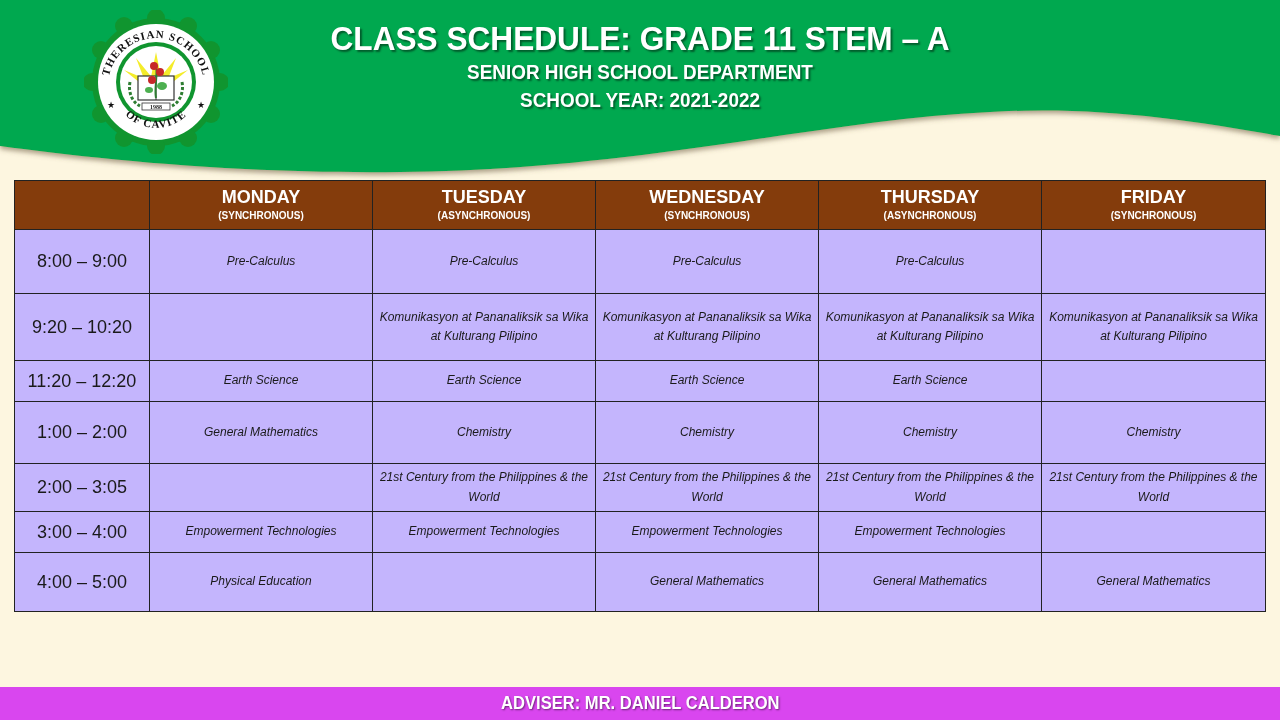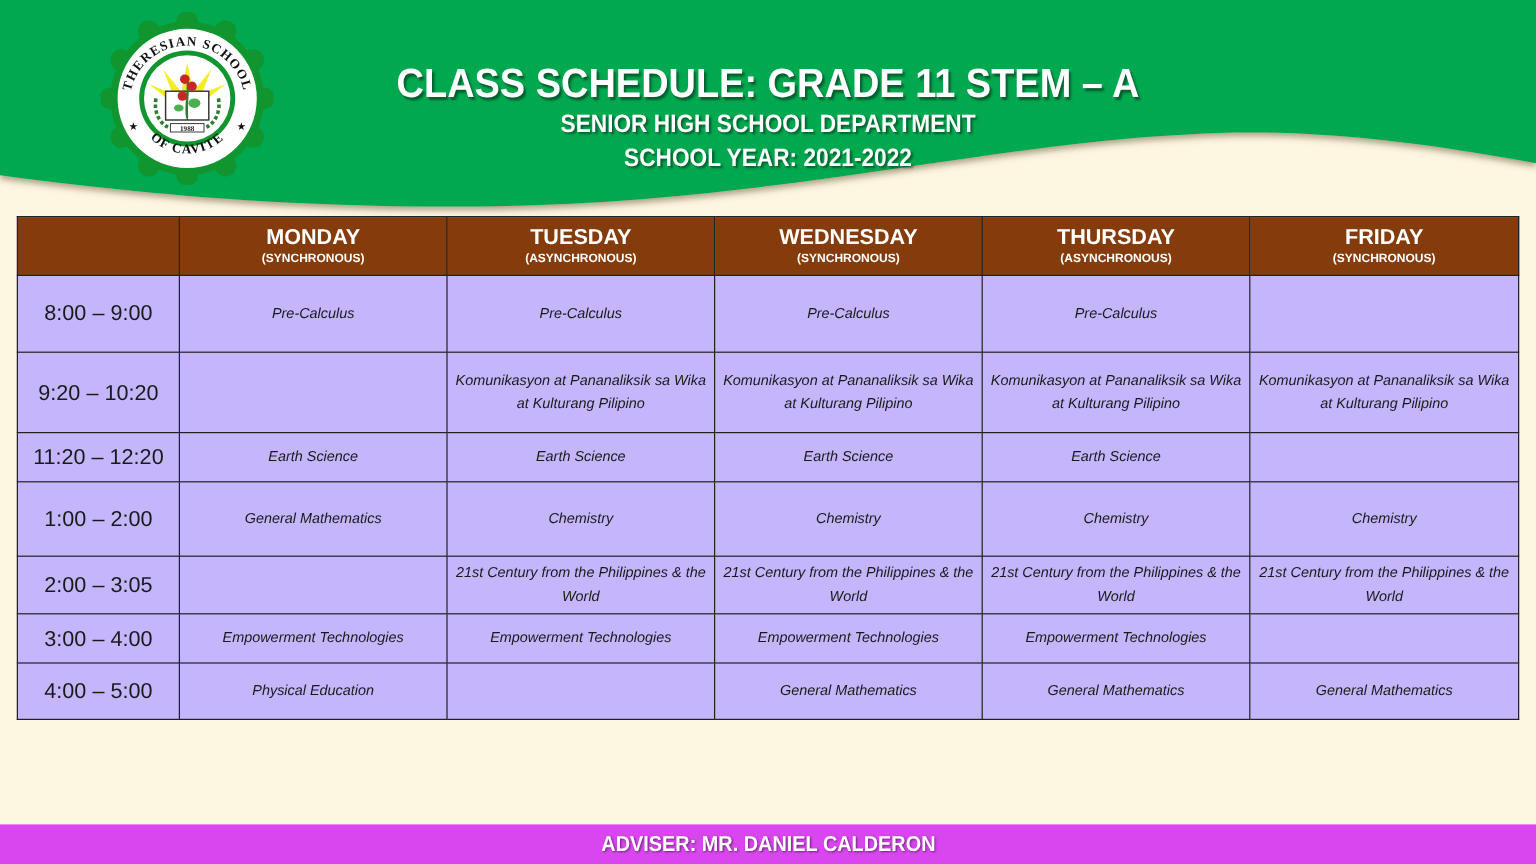--- a/index.html
+++ b/index.html
@@ -3,21 +3,21 @@
 <meta charset="utf-8">
 <style>
   html, body { margin: 0; padding: 0; }
   body {
     width: 1280px; height: 720px; overflow: hidden; position: relative;
     background: #fdf6e0;
     font-family: "Liberation Sans", sans-serif;
   }
   .header-wave { position: absolute; left: 0; top: 0; width: 1280px; height: 200px; }
   .logo { position: absolute; left: 84px; top: 10px; width: 144px; height: 144px; }
-  .title-block { position: absolute; left: 240px; top: 18px; width: 800px; text-align: center; color: #fff; margin-top: 32px; }
+  .title-block { position: absolute; left: 240px; top: 18px; width: 800px; text-align: center; color: #fff; }
   .title {
     font-weight: bold; font-size: 34px; line-height: 40px; letter-spacing: 0px;
     text-shadow: 2px 2px 2px rgba(0,0,0,0.45);
     transform: scaleX(0.93);
   }
   .subtitle {
     font-weight: bold; font-size: 21px; line-height: 28px;
     text-shadow: 2px 2px 2px rgba(0,0,0,0.45);
     transform: scaleX(0.9);
   }
@@ -191,21 +191,21 @@
       <td class="subj">21st Century from the Philippines &amp; the World</td>
     </tr>
     <tr style="height:41px">
       <td class="time">3:00 – 4:00</td>
       <td class="subj">Empowerment Technologies</td>
       <td class="subj">Empowerment Technologies</td>
       <td class="subj">Empowerment Technologies</td>
       <td class="subj">Empowerment Technologies</td>
       <td class="subj"></td>
     </tr>
-    <tr style="height:47px">
+    <tr style="height:59px">
       <td class="time">4:00 – 5:00</td>
       <td class="subj">Physical Education</td>
       <td class="subj"></td>
       <td class="subj">General Mathematics</td>
       <td class="subj">General Mathematics</td>
       <td class="subj">General Mathematics</td>
     </tr>
   </tbody>
 </table>
 

